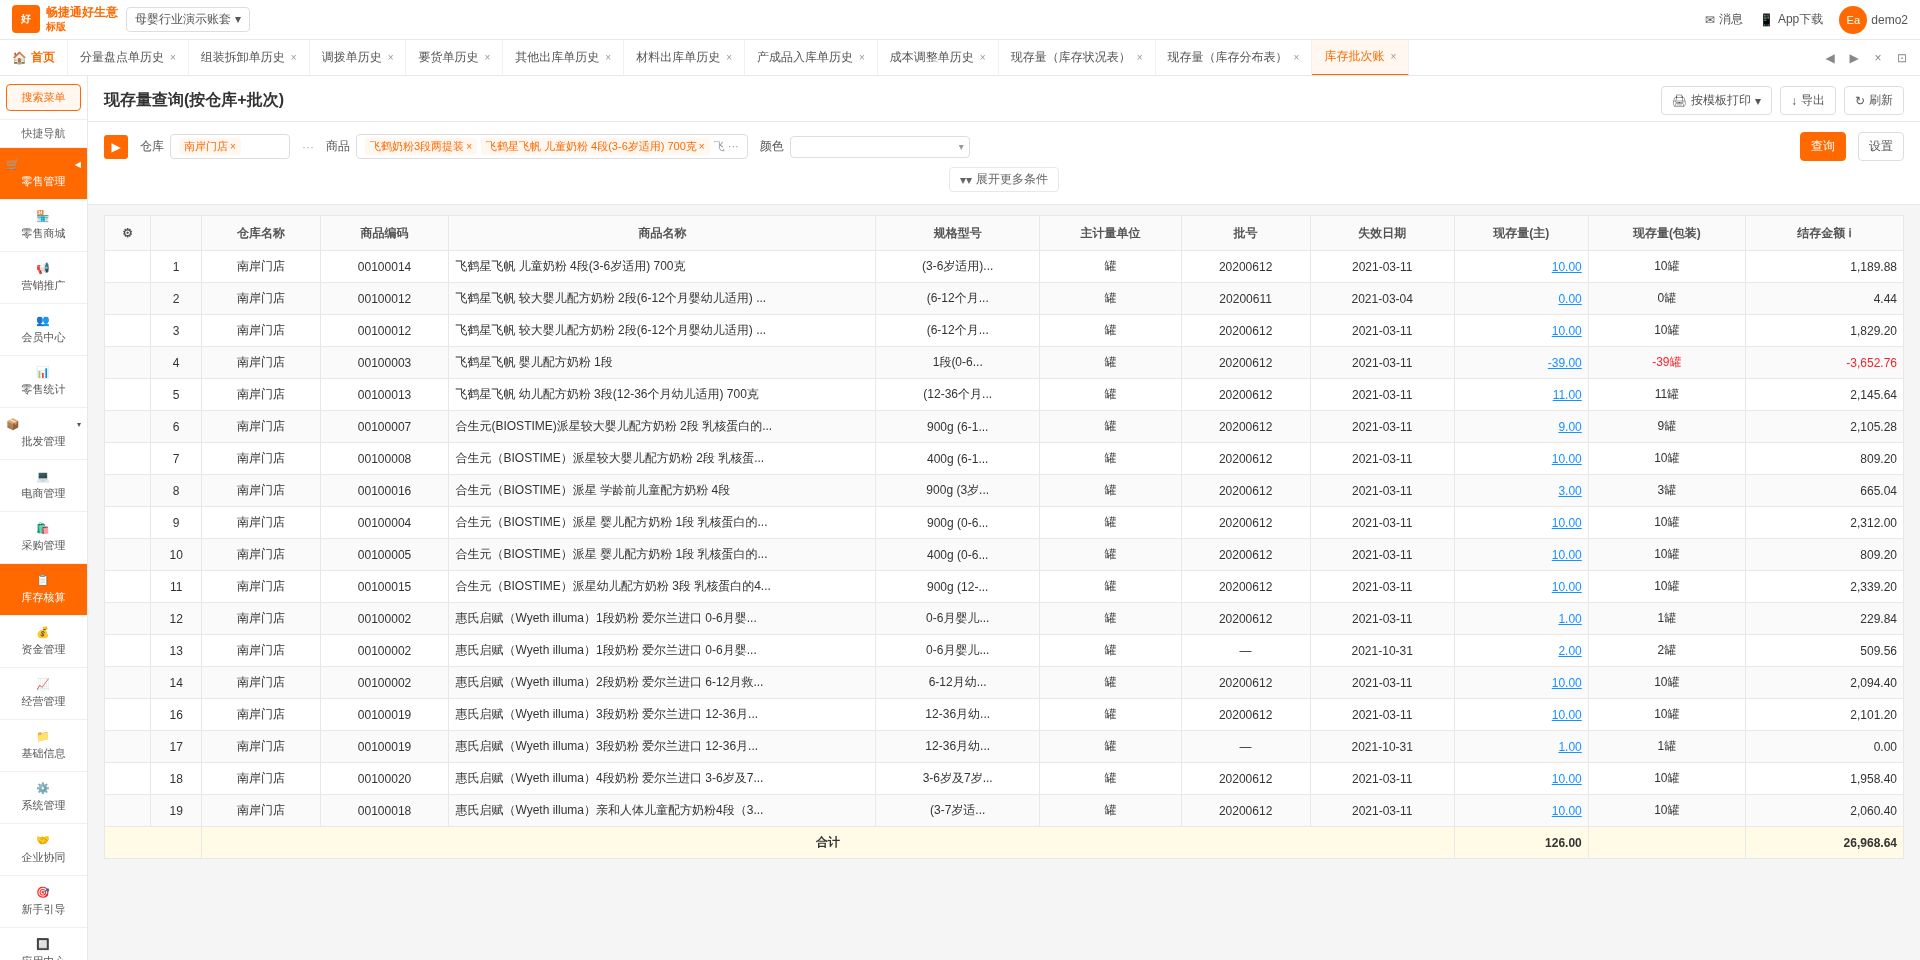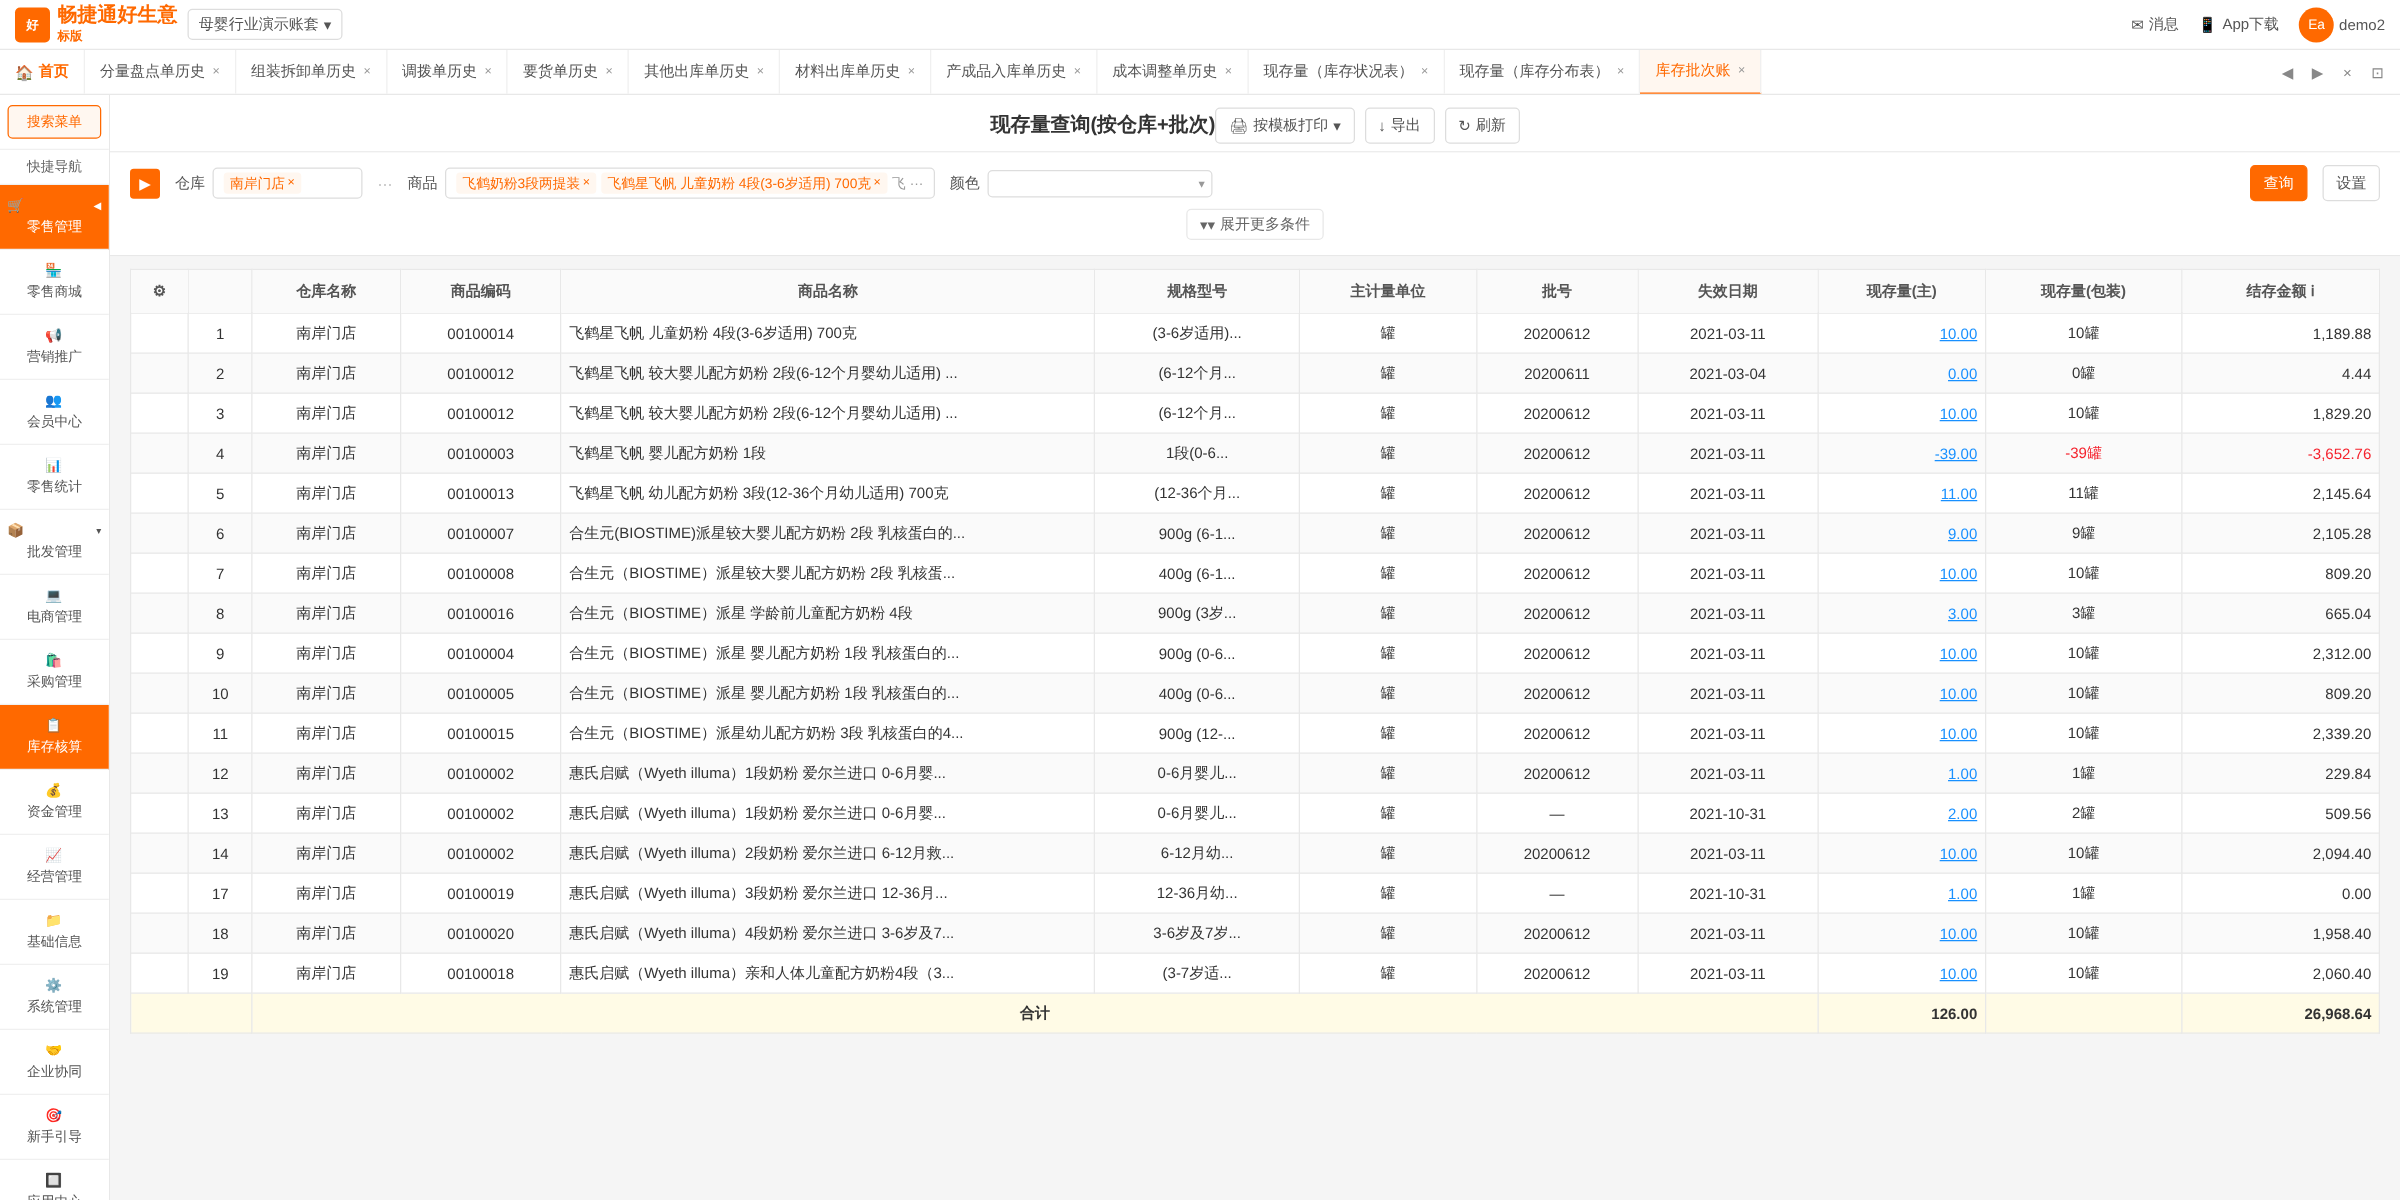--- a/index.html
+++ b/index.html
@@ -33,21 +33,21 @@
     .sidebar-search-btn { width: 100%; background: #fff7f0; border: 1px solid #ff6900; color: #ff6900; border-radius: 4px; padding: 5px; text-align: center; cursor: pointer; font-size: 11px; }
     .sidebar-quick { padding: 6px; border-bottom: 1px solid #f0f0f0; text-align: center; font-size: 11px; color: #666; cursor: pointer; }
     .sidebar-item { padding: 10px 6px; text-align: center; cursor: pointer; font-size: 11px; color: #555; border-bottom: 1px solid #f0f0f0; display: flex; flex-direction: column; align-items: center; gap: 3px; }
     .sidebar-item.active { background: #ff6900; color: white; }
     .sidebar-item-arrow { display: flex; align-items: center; justify-content: space-between; width: 100%; }
 
     
     .content { flex: 1; display: flex; flex-direction: column; overflow: hidden; }
 
     
-    .page-header { padding: 10px 16px 6px; background: #fff; border-bottom: 1px solid #e8e8e8; display: flex; align-items: center; justify-content: center; }
+    .page-header { padding: 10px 16px 6px; background: #fff; border-bottom: 1px solid #e8e8e8; display: flex; align-items: center; justify-content: space-between; }
     .page-title { font-size: 16px; font-weight: bold; color: #333; }
     .page-actions { display: flex; align-items: center; gap: 8px; }
     .action-btn { display: flex; align-items: center; gap: 4px; padding: 5px 10px; border: 1px solid #ddd; border-radius: 4px; cursor: pointer; background: #fff; font-size: 12px; color: #555; }
     .action-btn-primary { background: #ff6900; color: white; border-color: #ff6900; text-align: right; }
 
     
     .filter-area { padding: 10px 16px; background: #fff; border-bottom: 1px solid #e8e8e8; }
     .filter-row { display: flex; align-items: center; gap: 12px; flex-wrap: wrap; }
     .filter-group { display: flex; align-items: center; gap: 6px; }
     .filter-label { font-size: 12px; color: #555; white-space: nowrap; }
@@ -81,21 +81,21 @@
     ::-webkit-scrollbar-thumb { background: #ccc; border-radius: 3px; }
   </style>
 </head>
 <body>
 
 <div class="top-bar">
   <div class="top-bar-left">
     <div class="logo-area">
       <div class="logo-icon">好</div>
       <div>
-        <div style="font-size:16px;line-height:1.2;">畅捷通好生意</div>
+        <div style="font-size:12px;line-height:1.2;">畅捷通好生意</div>
         <div style="font-size:10px;color:#ff6900;">标版</div>
       </div>
     </div>
     <div class="org-selector">
       <span>母婴行业演示账套</span>
       <span>▾</span>
     </div>
   </div>
   <div class="top-bar-right">
     <div class="top-bar-item">
@@ -542,20 +542,34 @@
       <td>6-12月幼...</td>
       <td>罐</td>
       <td>20200612</td>
       <td>2021-03-11</td>
       <td class="col-num text-link ">10.00</td>
       <td class="">10罐</td>
       <td class="col-num ">2,094.40</td>
     </tr>
             <tr>
       <td></td>
+      <td class="row-index">16</td>
+      <td>南岸门店</td>
+      <td>00100019</td>
+      <td class="col-name" title="惠氏启赋（Wyeth illuma）3段奶粉 爱尔兰进口 12-36月...">惠氏启赋（Wyeth illuma）3段奶粉 爱尔兰进口 12-36月...</td>
+      <td>12-36月幼...</td>
+      <td>罐</td>
+      <td>20200612</td>
+      <td>2021-03-11</td>
+      <td class="col-num text-link ">10.00</td>
+      <td class="">10罐</td>
+      <td class="col-num ">2,101.20</td>
+    </tr>
+            <tr>
+      <td></td>
       <td class="row-index">17</td>
       <td>南岸门店</td>
       <td>00100019</td>
       <td class="col-name" title="惠氏启赋（Wyeth illuma）3段奶粉 爱尔兰进口 12-36月...">惠氏启赋（Wyeth illuma）3段奶粉 爱尔兰进口 12-36月...</td>
       <td>12-36月幼...</td>
       <td>罐</td>
       <td>—</td>
       <td>2021-10-31</td>
       <td class="col-num text-link ">1.00</td>
       <td class="">1罐</td>

